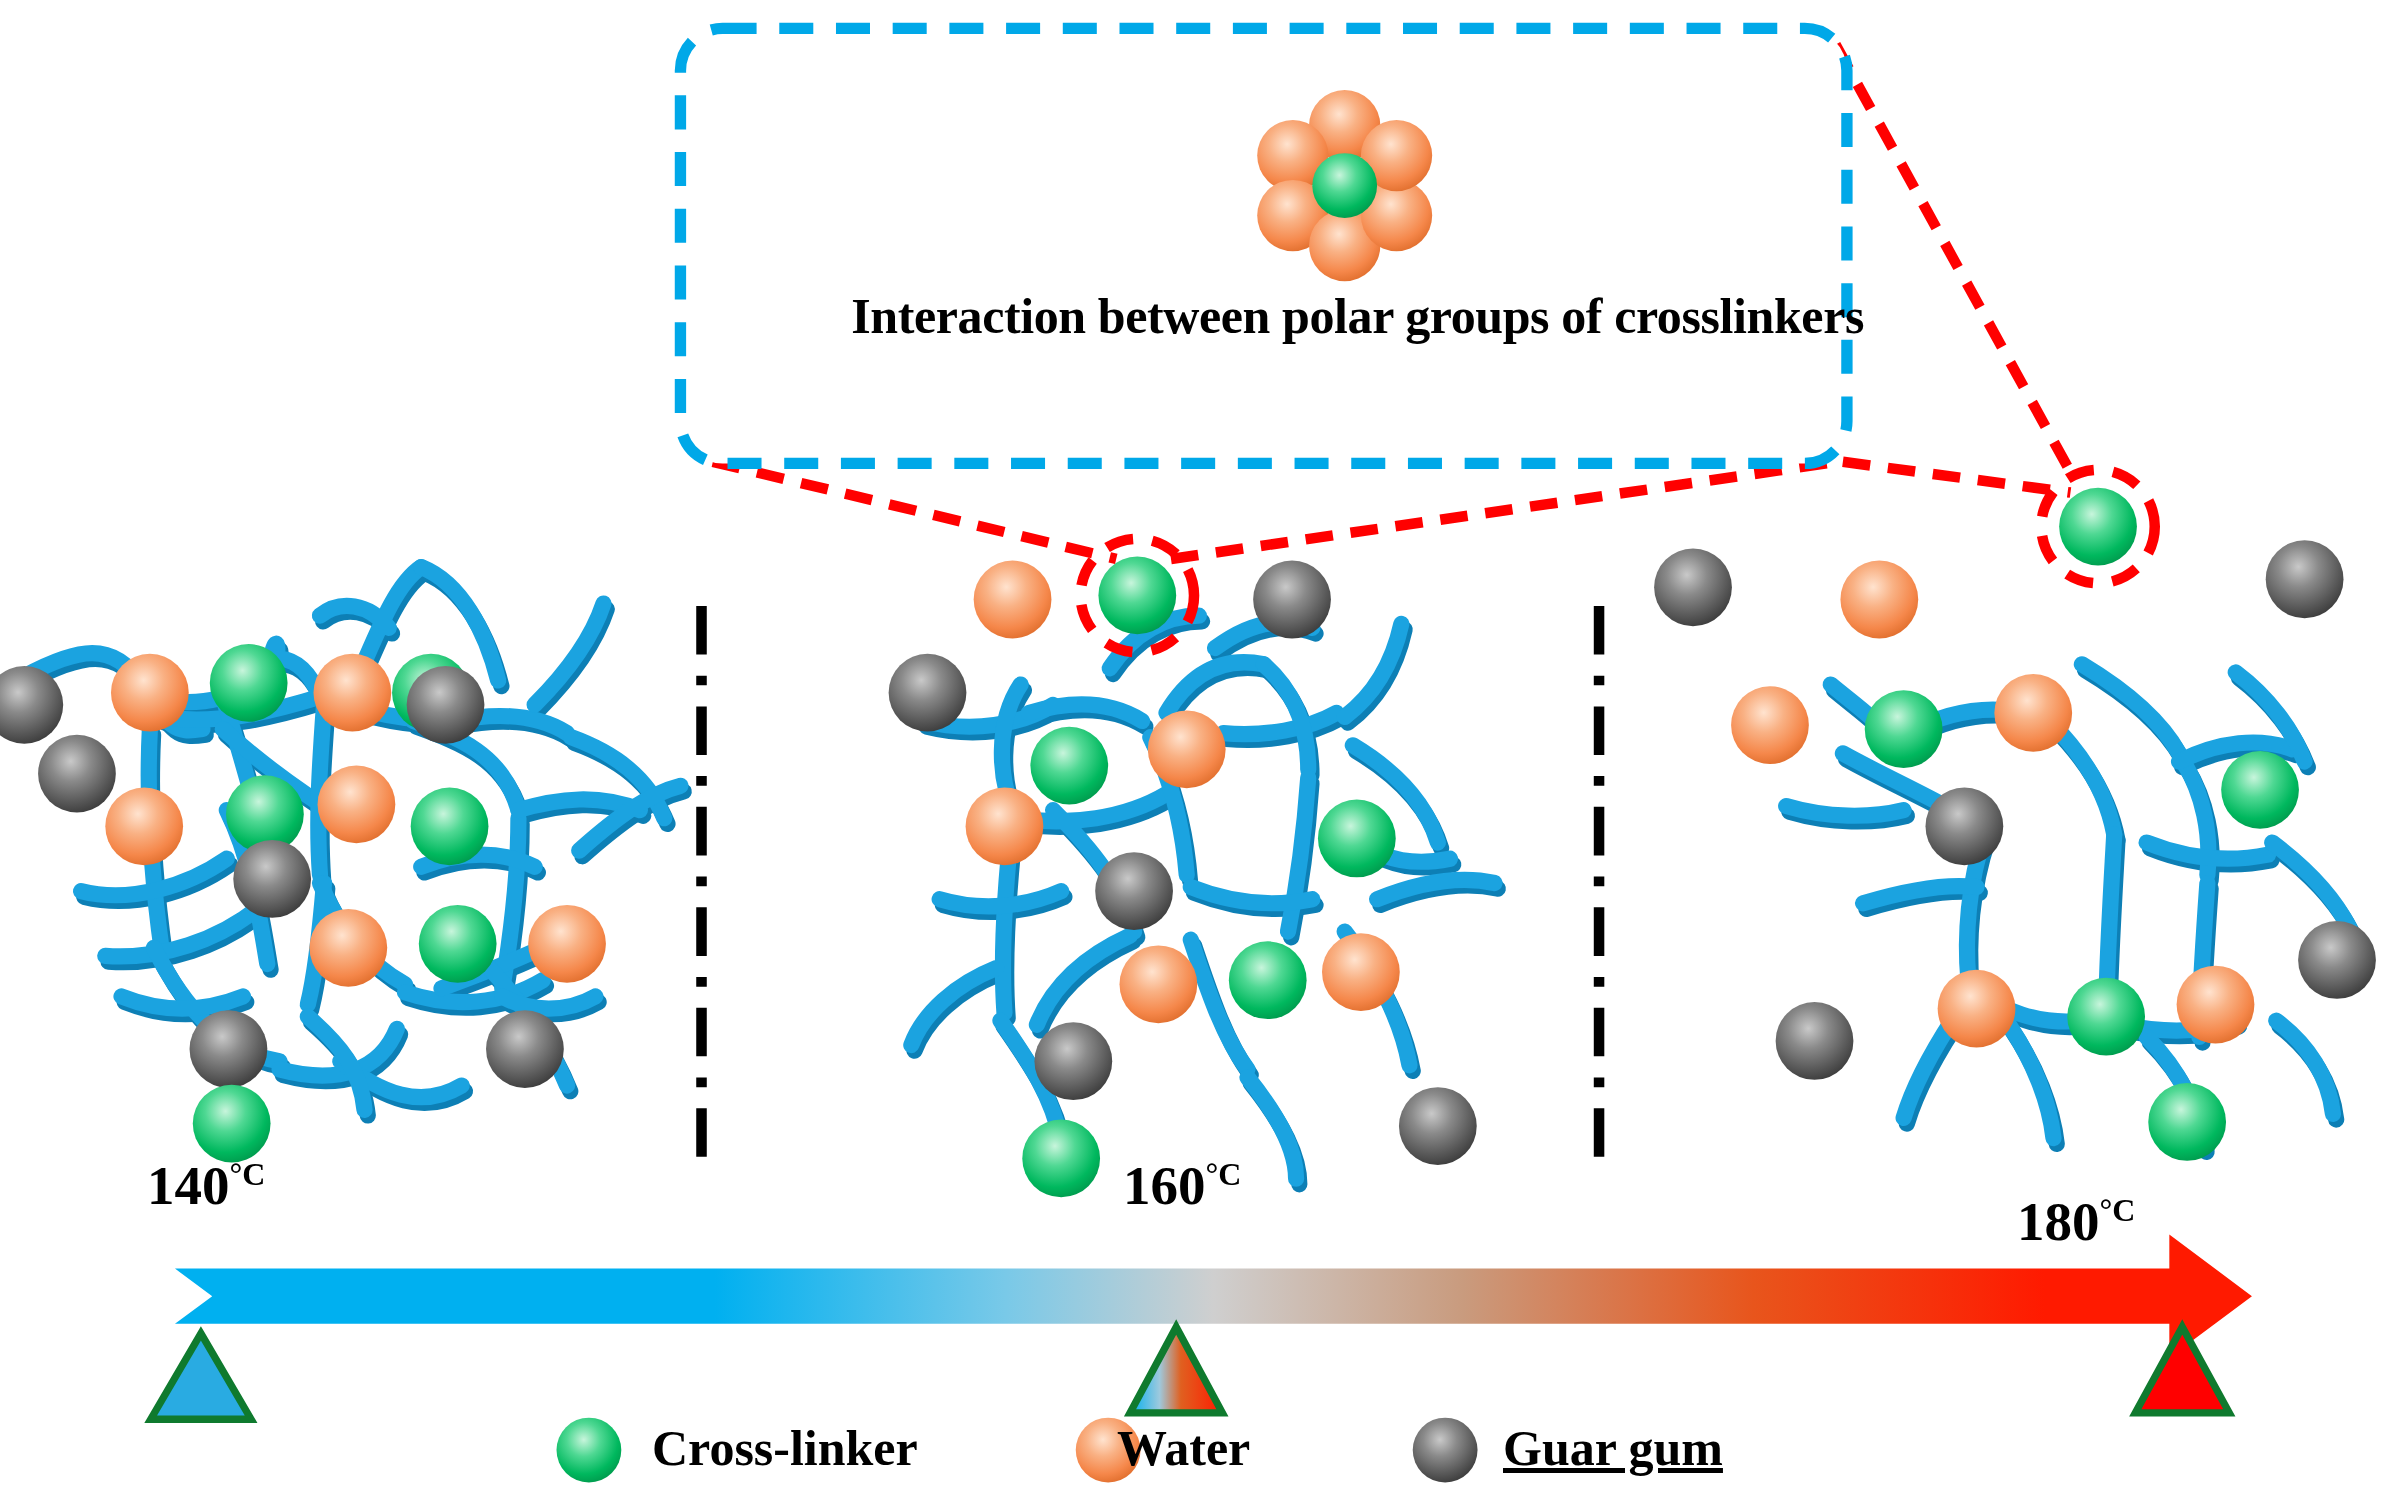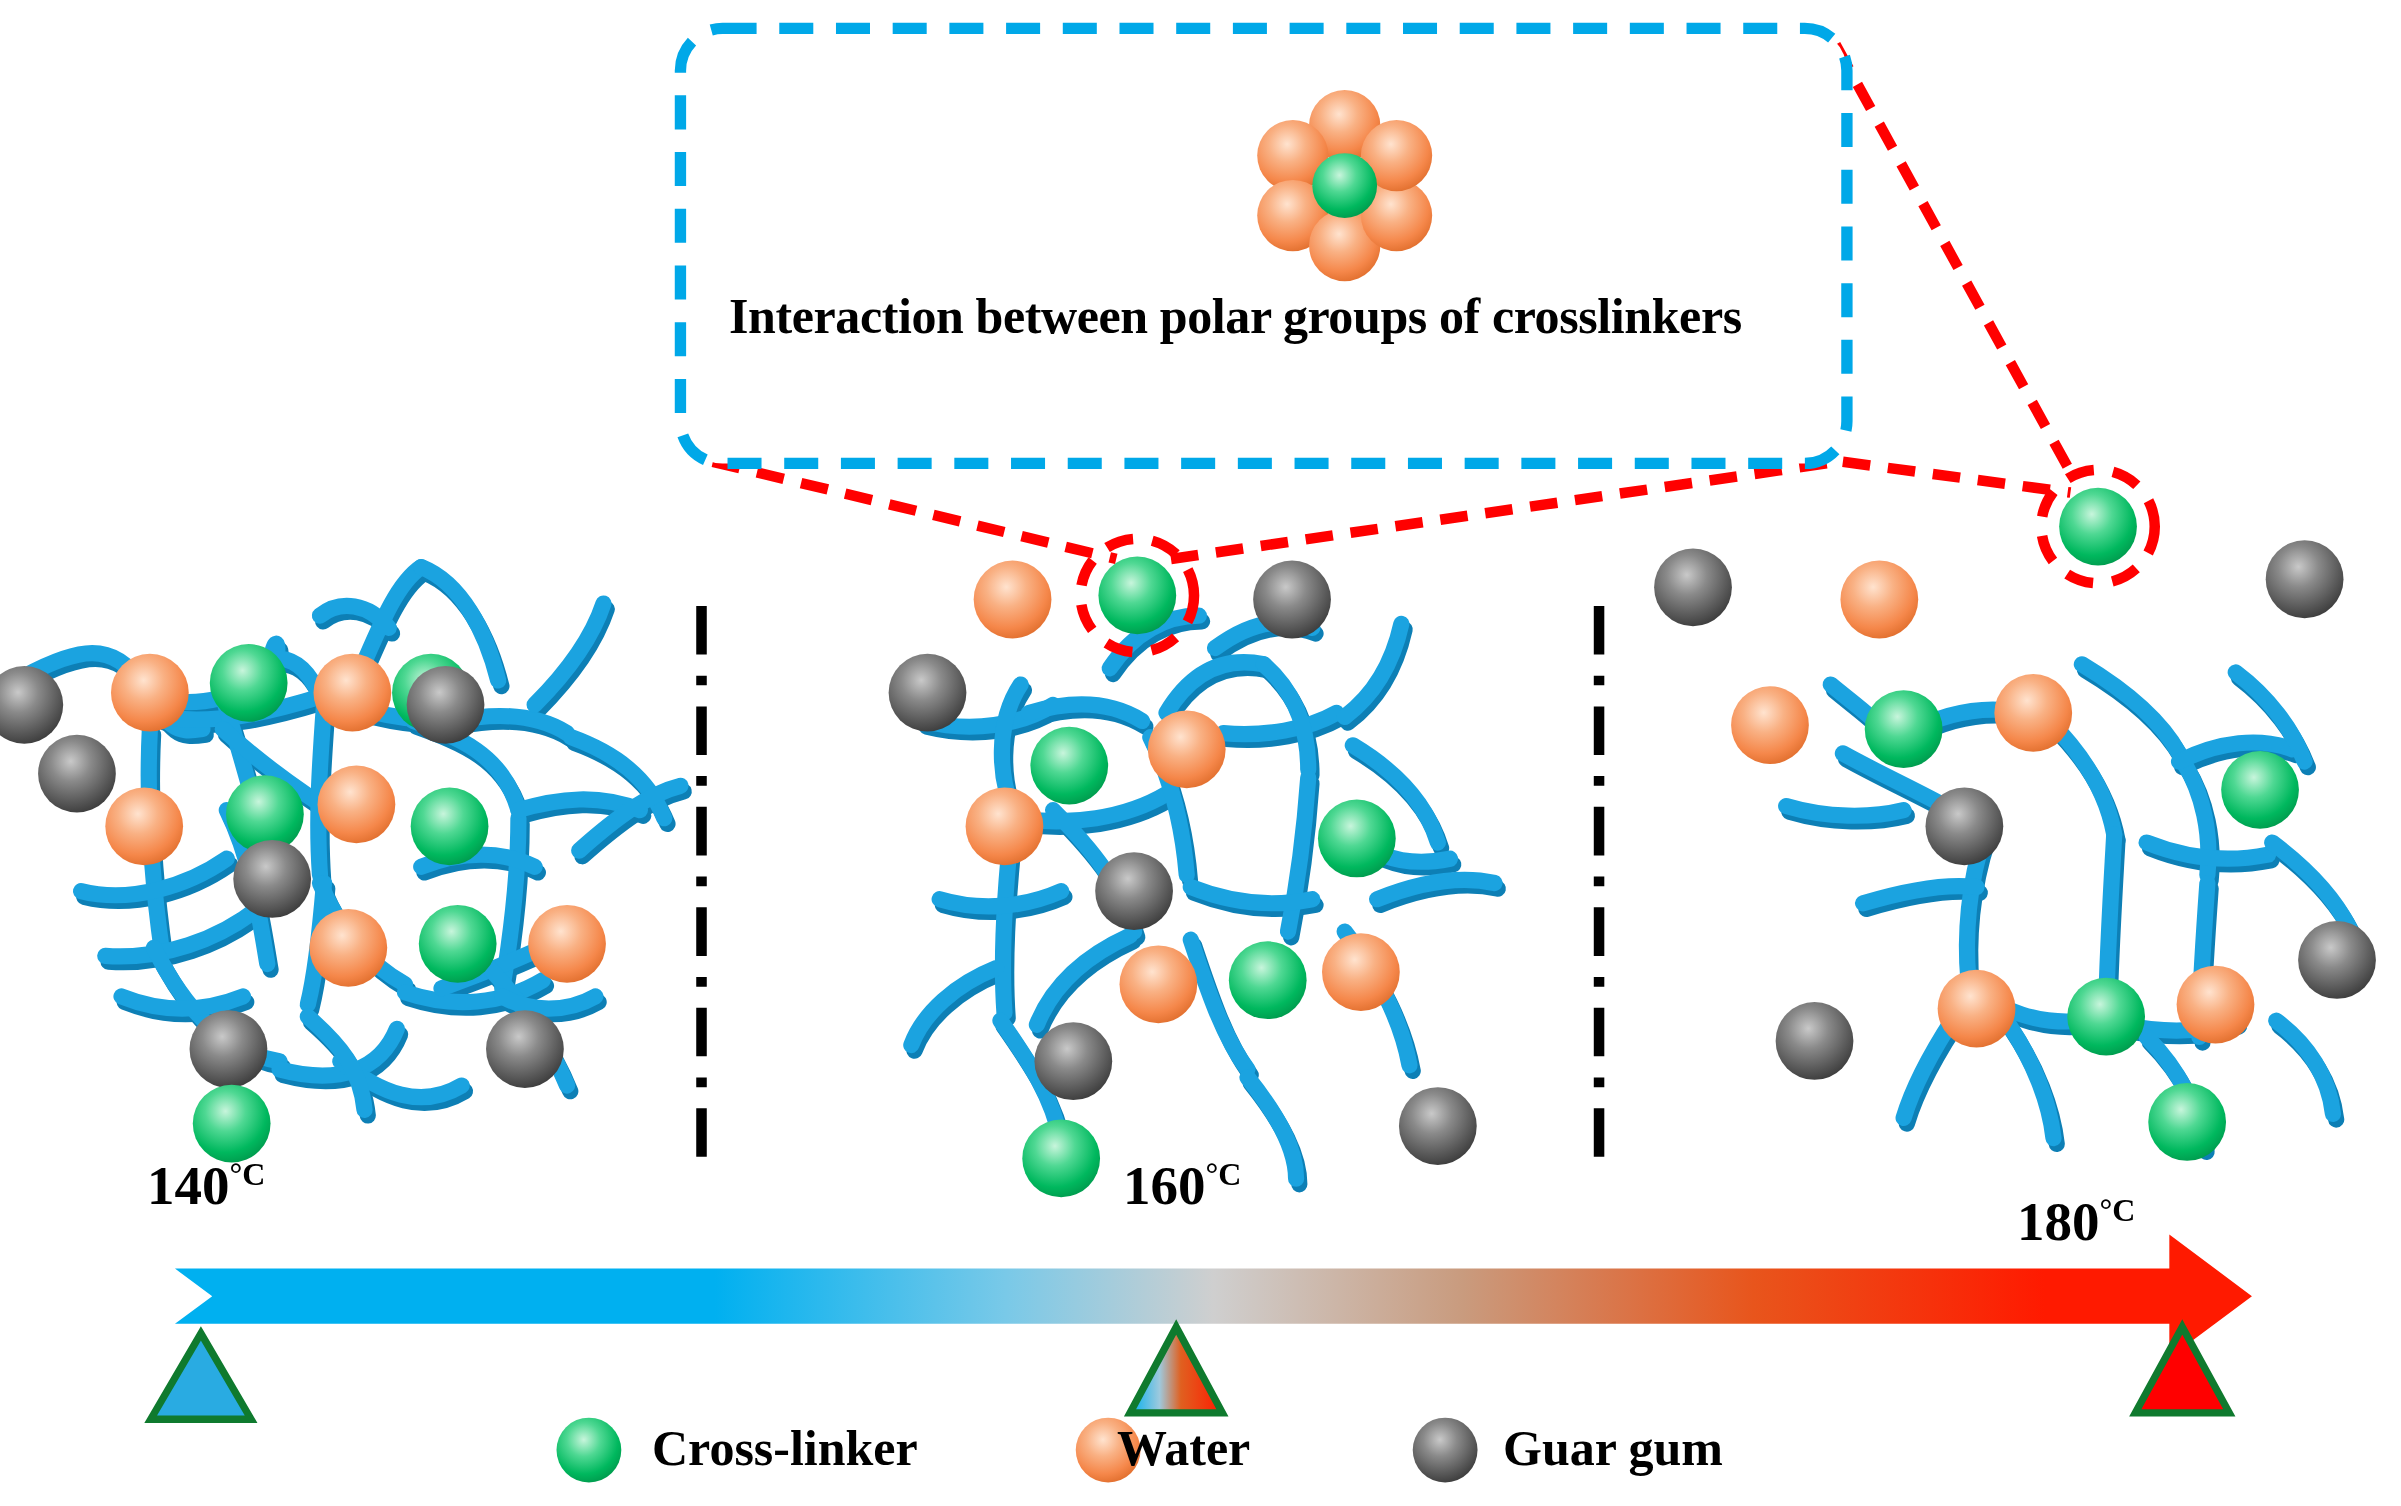--- a/index.html
+++ b/index.html
@@ -7,38 +7,38 @@
   body{
     width:2401px;height:1506px;position:relative;overflow:hidden;
     font-family:"Liberation Serif",serif;
   }
   #stage{position:absolute;inset:0;}
   svg.layer{position:absolute;left:0;top:0;width:2401px;height:1506px;overflow:visible;}
   .txt{position:absolute;color:#000;font-weight:bold;white-space:nowrap;}
 
   
   #callout-text{
-    left:729px;top:284px;width:1150px;text-align:left;
+    left:714px;top:284px;width:1150px;text-align:right;
     font-size:50px;line-height:1.30;letter-spacing:-0.4px;
     font-family:"Liberation Serif",serif;font-weight:bold;
   }
   #callout-text .l{display:block;}
 
   
   .temp-label{font-size:55px;font-weight:bold;}
   .temp-label .deg{font-size:32px;vertical-align:super;line-height:0;}
   #temp-140{left:147px;top:1154px;}
   #temp-160{left:1123px;top:1154px;}
   #temp-180{left:2017px;top:1154px;margin-top:36px;}
 
   
   .legend-label{font-size:50px;font-weight:bold;}
   #legend-0-label{left:652px;top:1419px;text-align:center;}
   #legend-1-label{left:1117px;top:1419px;text-align:center;}
-  #legend-2-label{left:1503px;top:1419px;}
+  #legend-2-label{left:1503px;top:1419px;text-decoration:underline;}
 </style>
 </head>
 <body>
 
 <div id="stage">
 
   <svg class="layer" viewBox="0 0 2964 1859">
     <defs>
       <radialGradient id="gGreen" cx="42%" cy="34%" r="68%">
         <stop offset="0%" stop-color="#c8f5dc"></stop>

